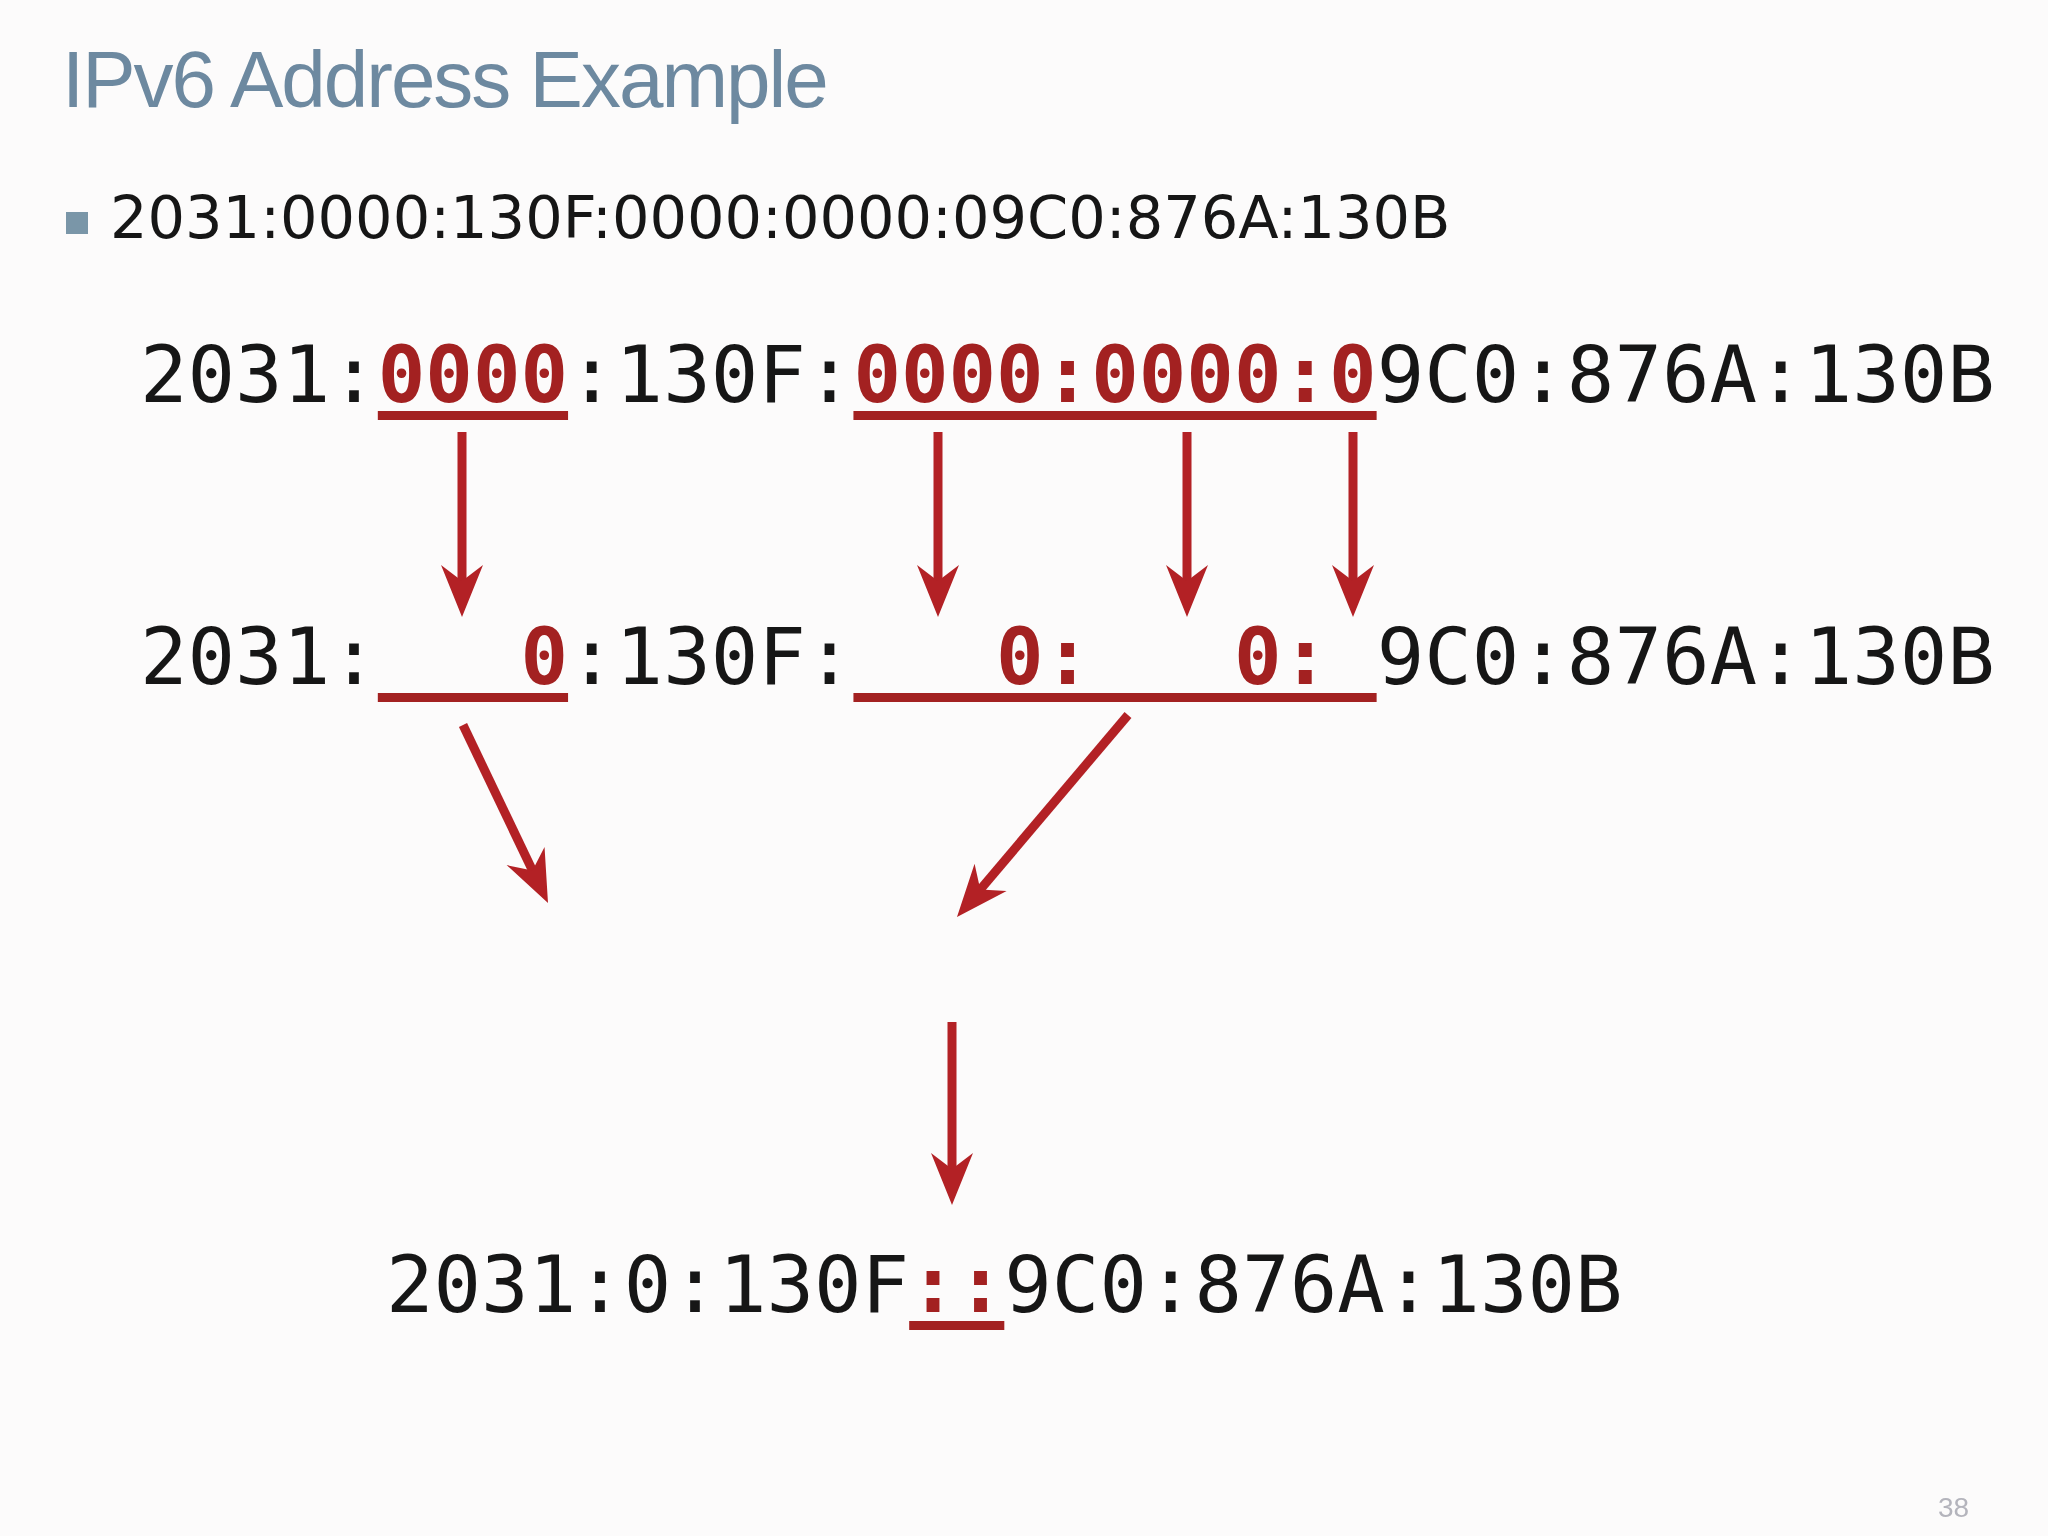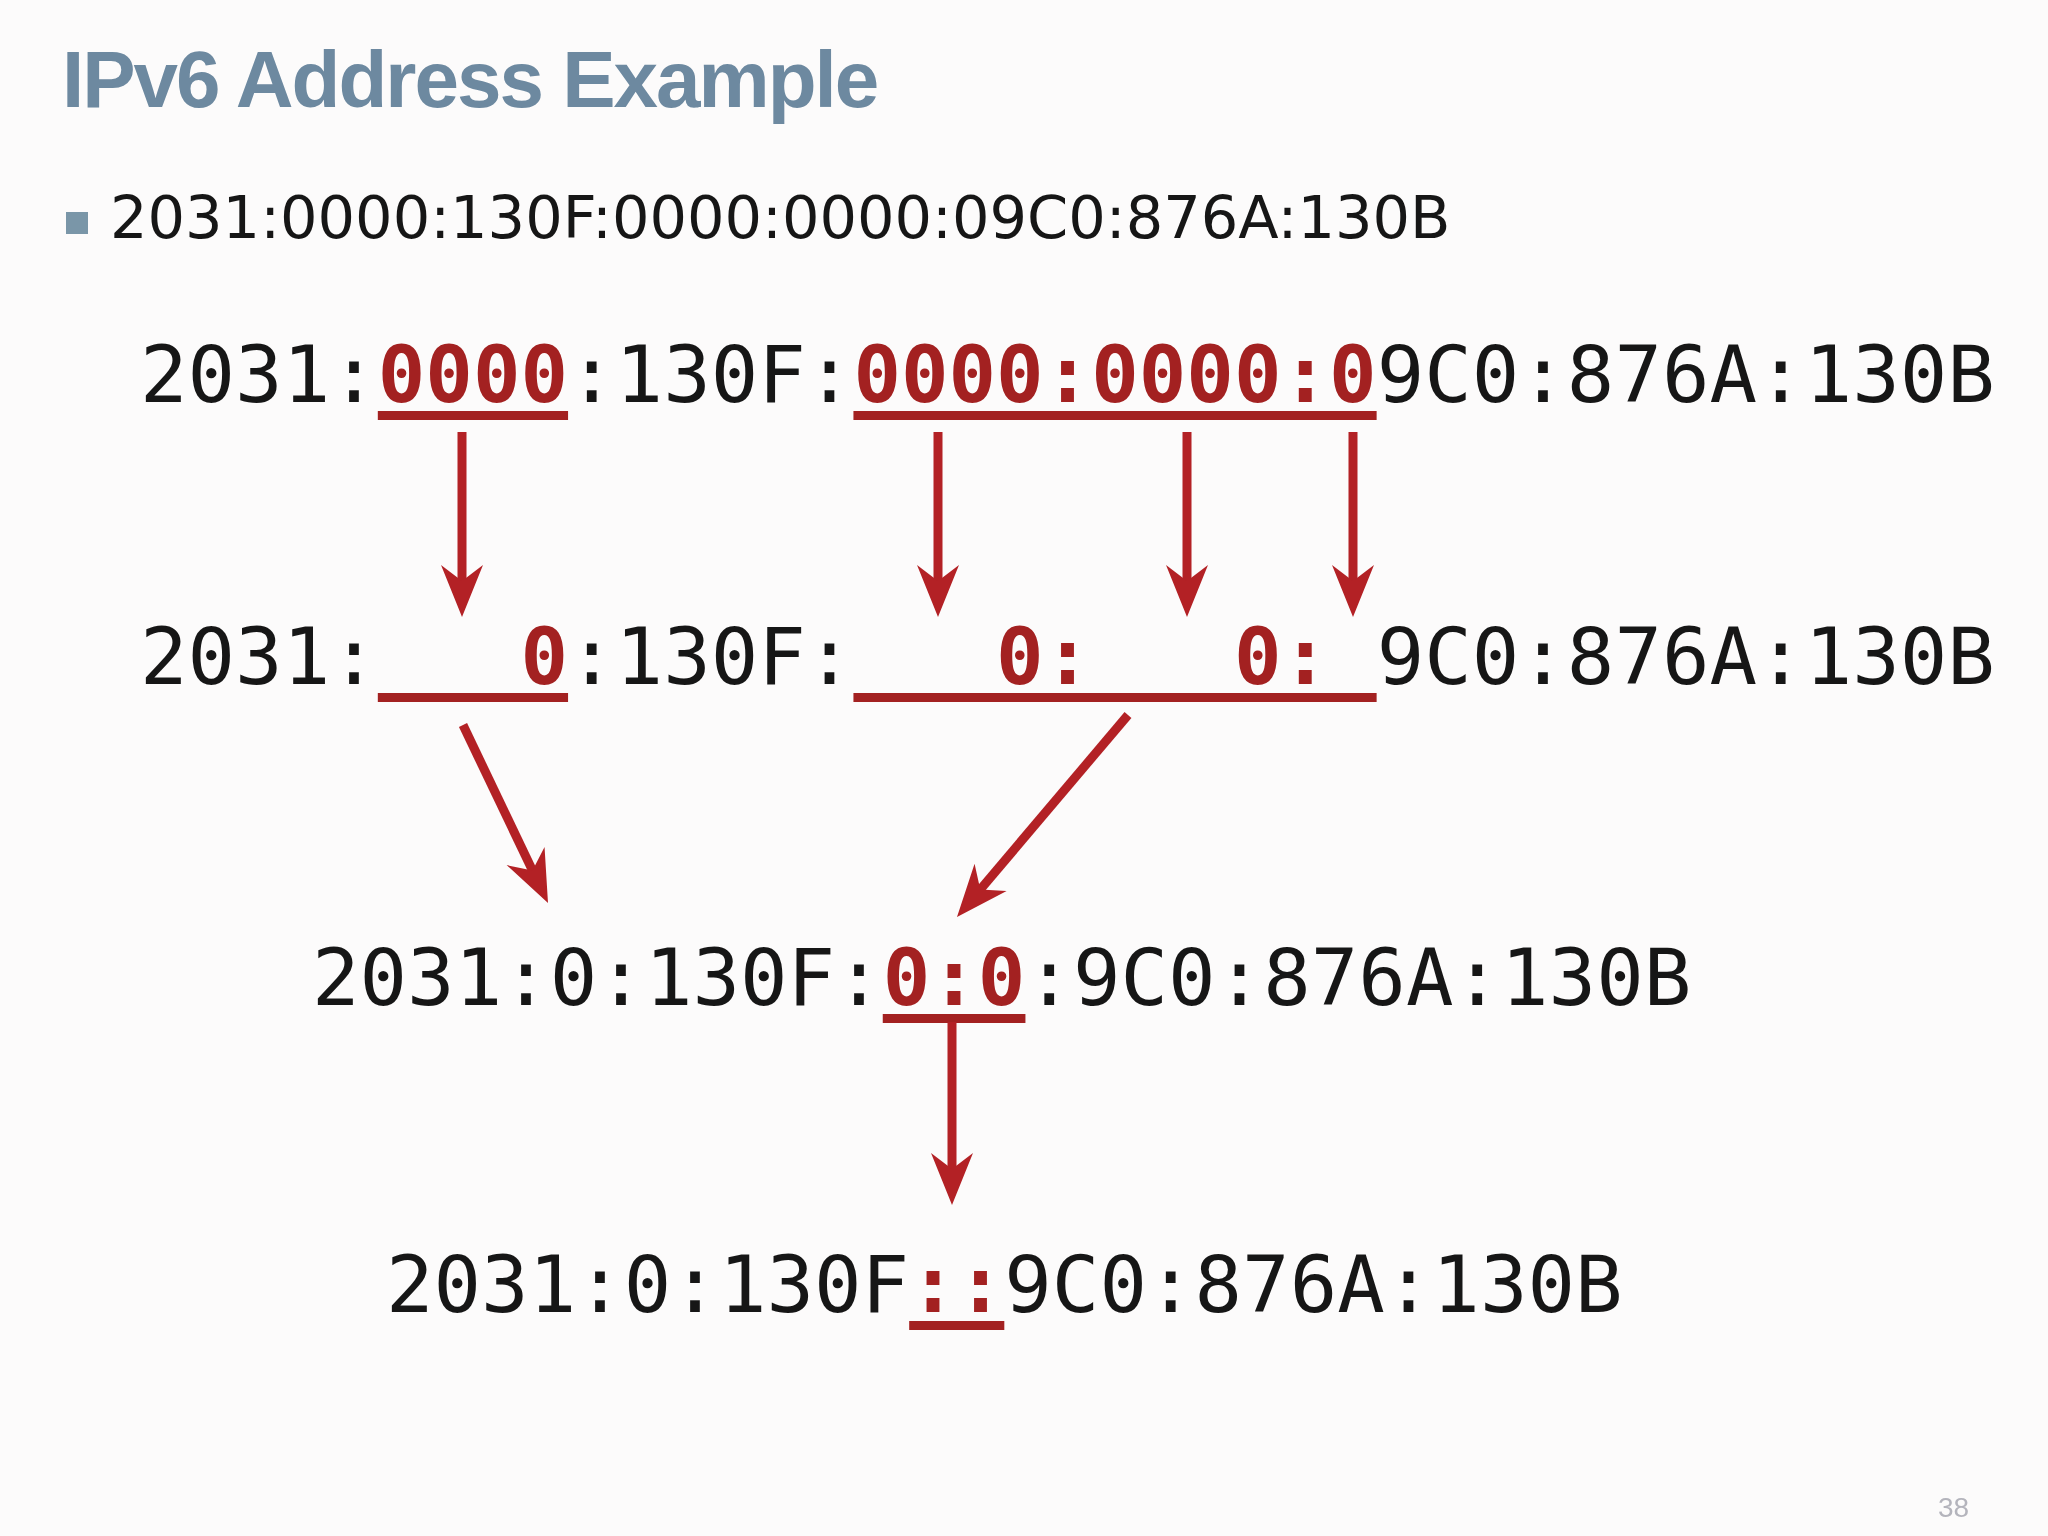--- a/index.html
+++ b/index.html
@@ -6,21 +6,21 @@
   #slide{
     position:relative;
     width:2048px;height:1536px;
     background:#fcfbfb;
     overflow:hidden;
     font-family:"Liberation Sans", sans-serif;
   }
   .title{
     position:absolute;left:62px;top:34px;
     font-family:"Liberation Sans", sans-serif;
-    font-weight:bold;
+    font-weight:normal;
     font-size:80px;
     letter-spacing:-2px;
     color:var(--title-blue);
     margin:0;
   }
   .bullet-row{position:absolute;left:66px;top:186px;}
   .bullet-square{
     position:absolute;left:0;top:26px;
     width:22px;height:22px;
     background:var(--bullet-blue);
@@ -75,21 +75,20 @@
 
   <div class="bullet-row">
     <span class="bullet-square"></span>
     <span class="bullet-text">2031:0000:130F:0000:0000:09C0:876A:130B</span>
   </div>
 
   <div id="line1" class="mono-line"><span class="seg">2031:</span><span class="seg red">0000</span><span class="seg">:130F:</span><span class="seg red">0000:0000:0</span><span class="seg">9C0:876A:130B</span></div>
 
   <div id="line2" class="mono-line"><span class="seg">2031:</span><span class="seg red">   0</span><span class="seg">:130F:</span><span class="seg red">   0:   0: </span><span class="seg">9C0:876A:130B</span></div>
 
-  <div id="line3" class="mono-line"><span class="seg">2031:0:130F:</span><span class="seg red">0:0</span><span class="seg">:9C0:876A:130B</span></div>
 
   <div id="line4" class="mono-line"><span class="seg">2031:0:130F</span><span class="seg red">::</span><span class="seg">9C0:876A:130B</span></div>
 
   <svg id="arrow-layer" viewBox="0 0 2048 1536" xmlns="http://www.w3.org/2000/svg">
       <g>
         <line x1="462" y1="432" x2="462" y2="587" stroke="#B32125" stroke-width="9"></line>
         <polygon points="0,0 -21,-52 0,-36 21,-52" transform="translate(462,617) rotate(0)" fill="#B32125"></polygon>
       </g>
       <g>
         <line x1="938" y1="432" x2="938" y2="587" stroke="#B32125" stroke-width="9"></line>

